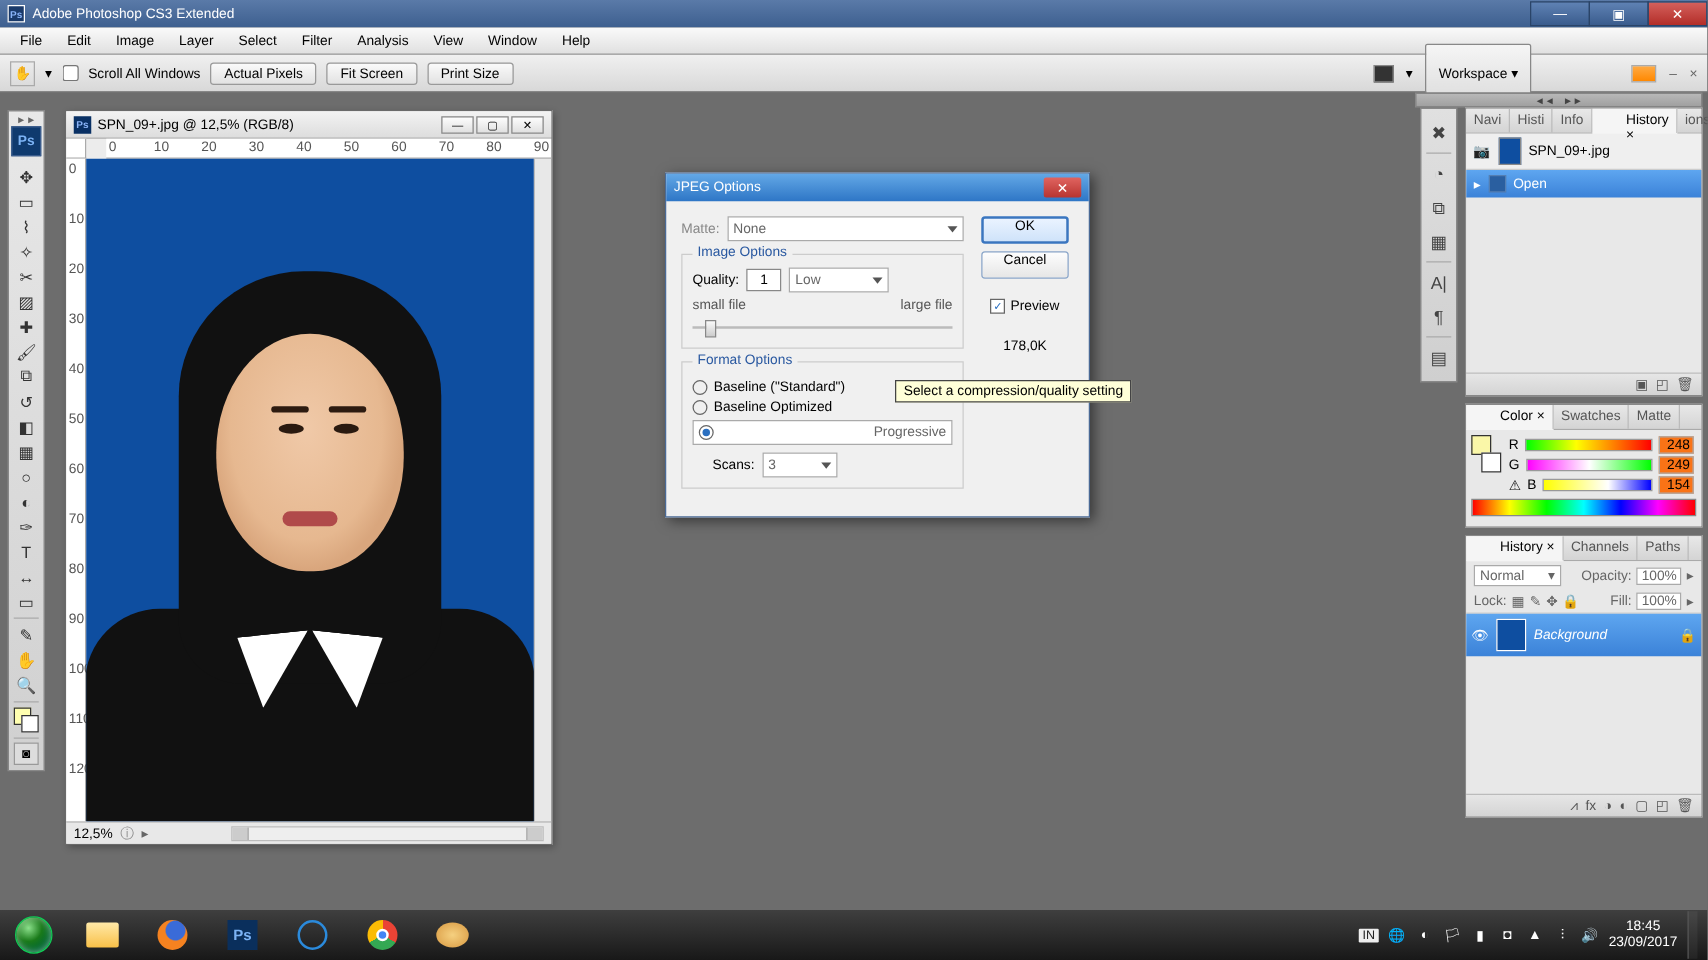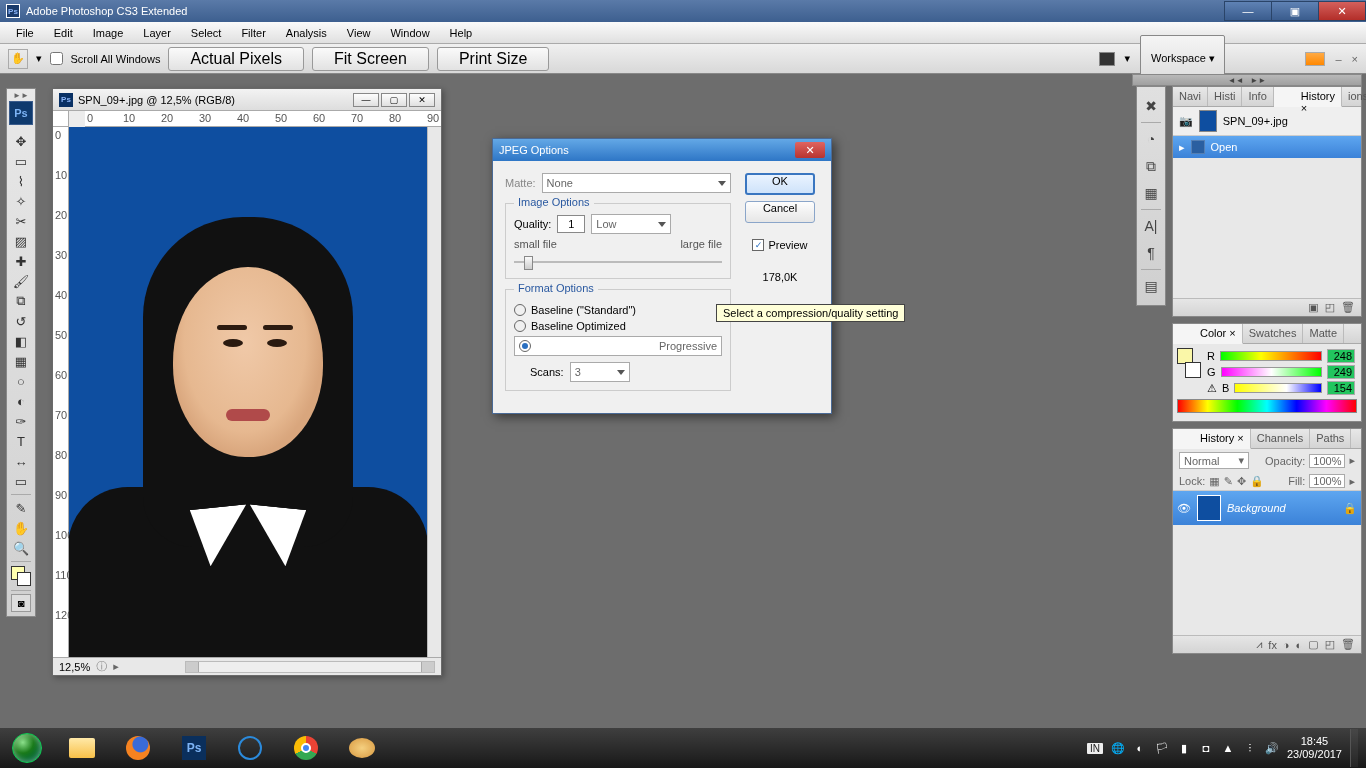--- a/index.html
+++ b/index.html
@@ -12,21 +12,21 @@
 .titlebar-buttons > div { width: 48px; height: 20px; display: flex; align-items: center; justify-content: center; border: 1px solid #2a4468; margin-left: -1px; }
 .btn-min, .btn-max { background: linear-gradient(#5f82b4, #3a5c8d); color: #fff; }
 .btn-close { background: linear-gradient(#d4605c, #b32e29); color: #fff; }
 
 
 .menubar { height: 22px; background: linear-gradient(#fafafa, #e0e0e0); display: flex; align-items: center; padding: 0 6px; border-bottom: 1px solid #aaa; }
 .menubar span { padding: 3px 10px; cursor: default; }
 
 
 .optbar { height: 30px; background: linear-gradient(#f0f0f0, #d8d8d8); display: flex; align-items: center; padding: 0 8px; border-bottom: 1px solid #888; gap: 8px; }
-.opt-btn { background: linear-gradient(#fafafa, #e2e2e2); border: 1px solid #999; border-radius: 3px; padding: 2px 21px; font-size: 16px; }
+.opt-btn { background: linear-gradient(#fafafa, #e2e2e2); border: 1px solid #999; border-radius: 3px; padding: 2px 10px; font-size: 11px; }
 .hand-icon { width: 20px; height: 20px; border: 1px solid #aaa; display: inline-flex; align-items: center; justify-content: center; }
 .opt-right { margin-left: auto; display: flex; align-items: center; gap: 10px; }
 .workspace-btn { background: linear-gradient(#f5f5f5,#ddd); border: 1px solid #888; padding: 16px 10px; border-radius: 2px; }
 
 
 .main { position: relative; height: 694px; background: #6d6d6d; }
 .toolbox { position: absolute; left: 6px; top: 14px; width: 30px; background: linear-gradient(#e8e8e8,#d0d0d0); border: 1px solid #888; padding: 2px; }
 .toolbox .ps-logo { width: 24px; height: 24px; background: #0f3a6e; color: #7cb3f5; display: flex; align-items: center; justify-content: center; font-weight: bold; margin: 1px auto 6px; border: 1px solid #3a5c8d; }
 .toolbox .tool { width: 24px; height: 20px; margin: 0 auto; display: flex; align-items: center; justify-content: center; color: #333; cursor: pointer; font-size: 13px; }
 .toolbox .sep { height: 1px; background: #aaa; margin: 3px 2px; }
@@ -56,21 +56,21 @@
 .eye.l { left: 154px; } .eye.r { left: 198px; }
 .brow { position: absolute; width: 30px; height: 5px; background: #2d1b10; border-radius: 3px; top: 198px; }
 .brow.l { left: 148px; } .brow.r { left: 194px; }
 .lips { position: absolute; width: 44px; height: 12px; background: #b04a4a; border-radius: 10px; top: 282px; left: 50%; transform: translateX(-50%); }
 .doc-status { height: 18px; background: #e8e8e8; border-top: 1px solid #aaa; display: flex; align-items: center; padding: 0 6px; }
 .doc-status .sb { margin-left: auto; width: 250px; height: 12px; background: #eee; border: 1px solid #bbb; position: relative; }
 .doc-status .sb::before { content:''; position: absolute; left:0; top:0; width:12px; height:10px; background:#ccc; border-right:1px solid #aaa; }
 .doc-status .sb::after { content:''; position: absolute; right:0; top:0; width:12px; height:10px; background:#ccc; border-left:1px solid #aaa; }
 
 
-.dialog { position: absolute; left: 492px; top: 64px; width: 340px; background: #f0f0f0; border: 1px solid #4a6a96; box-shadow: 3px 3px 10px rgba(0,0,0,.5); }
+.dialog { position: absolute; left: 532px; top: 64px; width: 340px; background: #f0f0f0; border: 1px solid #4a6a96; box-shadow: 3px 3px 10px rgba(0,0,0,.5); }
 .dlg-title { height: 22px; background: linear-gradient(#63a8e6,#2e76c6); display: flex; align-items: center; color: #fff; padding: 0 6px; }
 .dlg-title .x { margin-left: auto; width: 30px; height: 16px; background: linear-gradient(#e06460,#b83430); color: #fff; display: flex; align-items: center; justify-content: center; border-radius: 2px; }
 .dlg-body { padding: 12px; display: flex; gap: 10px; }
 .dlg-left { flex: 1; }
 .dlg-right { width: 78px; display: flex; flex-direction: column; gap: 6px; align-items: center; }
 .dlg-btn { width: 70px; height: 22px; background: linear-gradient(#fdfdfd,#e6e6e6); border: 1px solid #8aa5c9; border-radius: 3px; display: flex; align-items: flex-start; justify-content: center; }
 .dlg-btn.primary { border: 2px solid #3a76c0; background: linear-gradient(#eaf3ff,#cfe3fa); }
 .row { display: flex; align-items: center; gap: 6px; margin-bottom: 10px; }
 .row label { color: #888; }
 .sel { height: 20px; border: 1px solid #aaa; background: #fff; padding: 5px 4px; display: flex; align-items: center; flex:1; justify-content: space-between; color:#666; }
@@ -107,21 +107,21 @@
 .hist-item.step { background: linear-gradient(#5ea6f0,#3b82d8); color: #fff; padding: 4px 6px; }
 .hist-item.step .ficon { width: 14px; height: 14px; background: #2a5fa0; border: 1px solid #fff3; }
 .hist-fill { height: 140px; }
 .panel-footer { height: 18px; background: linear-gradient(#e6e6e6,#d4d4d4); border-top: 1px solid #bbb; display: flex; justify-content: flex-end; align-items: center; gap: 6px; padding: 0 6px; color: #555; font-size: 10px; }
 
 .color-row { display: flex; align-items: center; gap: 5px; padding: 1px 6px; font-size: 10px; }
 .color-row .bar { flex: 1; height: 10px; position: relative; border: 1px solid #999; }
 .color-row .bar.r { background: linear-gradient(90deg, #0f0 0%, #ff0 40%, #f00 100%); }
 .color-row .bar.g { background: linear-gradient(90deg, #f0f 0%, #fff 50%, #0f0 100%); }
 .color-row .bar.b { background: linear-gradient(90deg, #ff0 0%, #fff 60%, #00f 100%); }
-.color-row .val { width: 28px; text-align: right; border: 1px solid #aaa; background: #22c55e; padding: 0 2px; }
+.color-row .val { width: 28px; text-align: right; border: 1px solid #aaa; background: #f97316; padding: 0 2px; }
 .color-ramp { height: 14px; background: linear-gradient(90deg,#f00,#ff0,#0f0,#0ff,#00f,#f0f,#f00); margin: 3px 4px 4px; border: 1px solid #888; }
 .color-swatch-box { width: 24px; height: 30px; position: relative; margin-left: 4px; }
 .csw-f { position: absolute; width: 16px; height: 16px; background: #faf7a8; border: 1px solid #333; top: 0; left: 0; }
 .csw-b { position: absolute; width: 16px; height: 16px; background: #fff; border: 1px solid #333; bottom: 0; right: 0; }
 
 .layers-row1 { display: flex; align-items: center; gap: 4px; padding: 3px 6px; font-size: 10px; color: #666; }
 .layers-row1 .sel2 { border: 1px solid #aaa; background: #fff; padding: 1px 4px; width: 70px; display: flex; justify-content: space-between; align-items: center; }
 .layers-row1 .right { margin-left: auto; }
 .layers-row2 { display: flex; align-items: center; gap: 4px; padding: 2px 6px; font-size: 10px; color: #666; border-bottom: 1px solid #ccc; }
 .layer-item { display: flex; align-items: center; background: linear-gradient(#5ea6f0,#3b82d8); color: #fff; padding: 4px; gap: 6px; }

